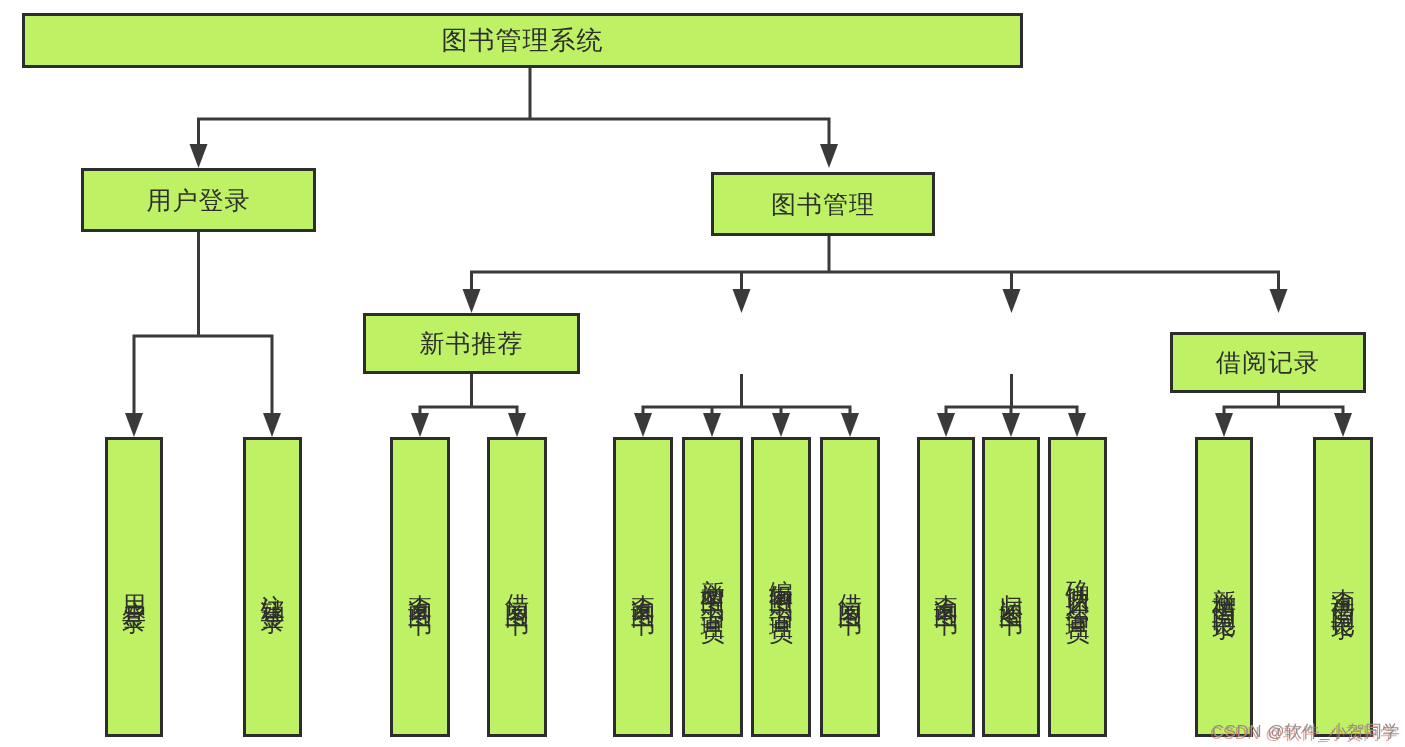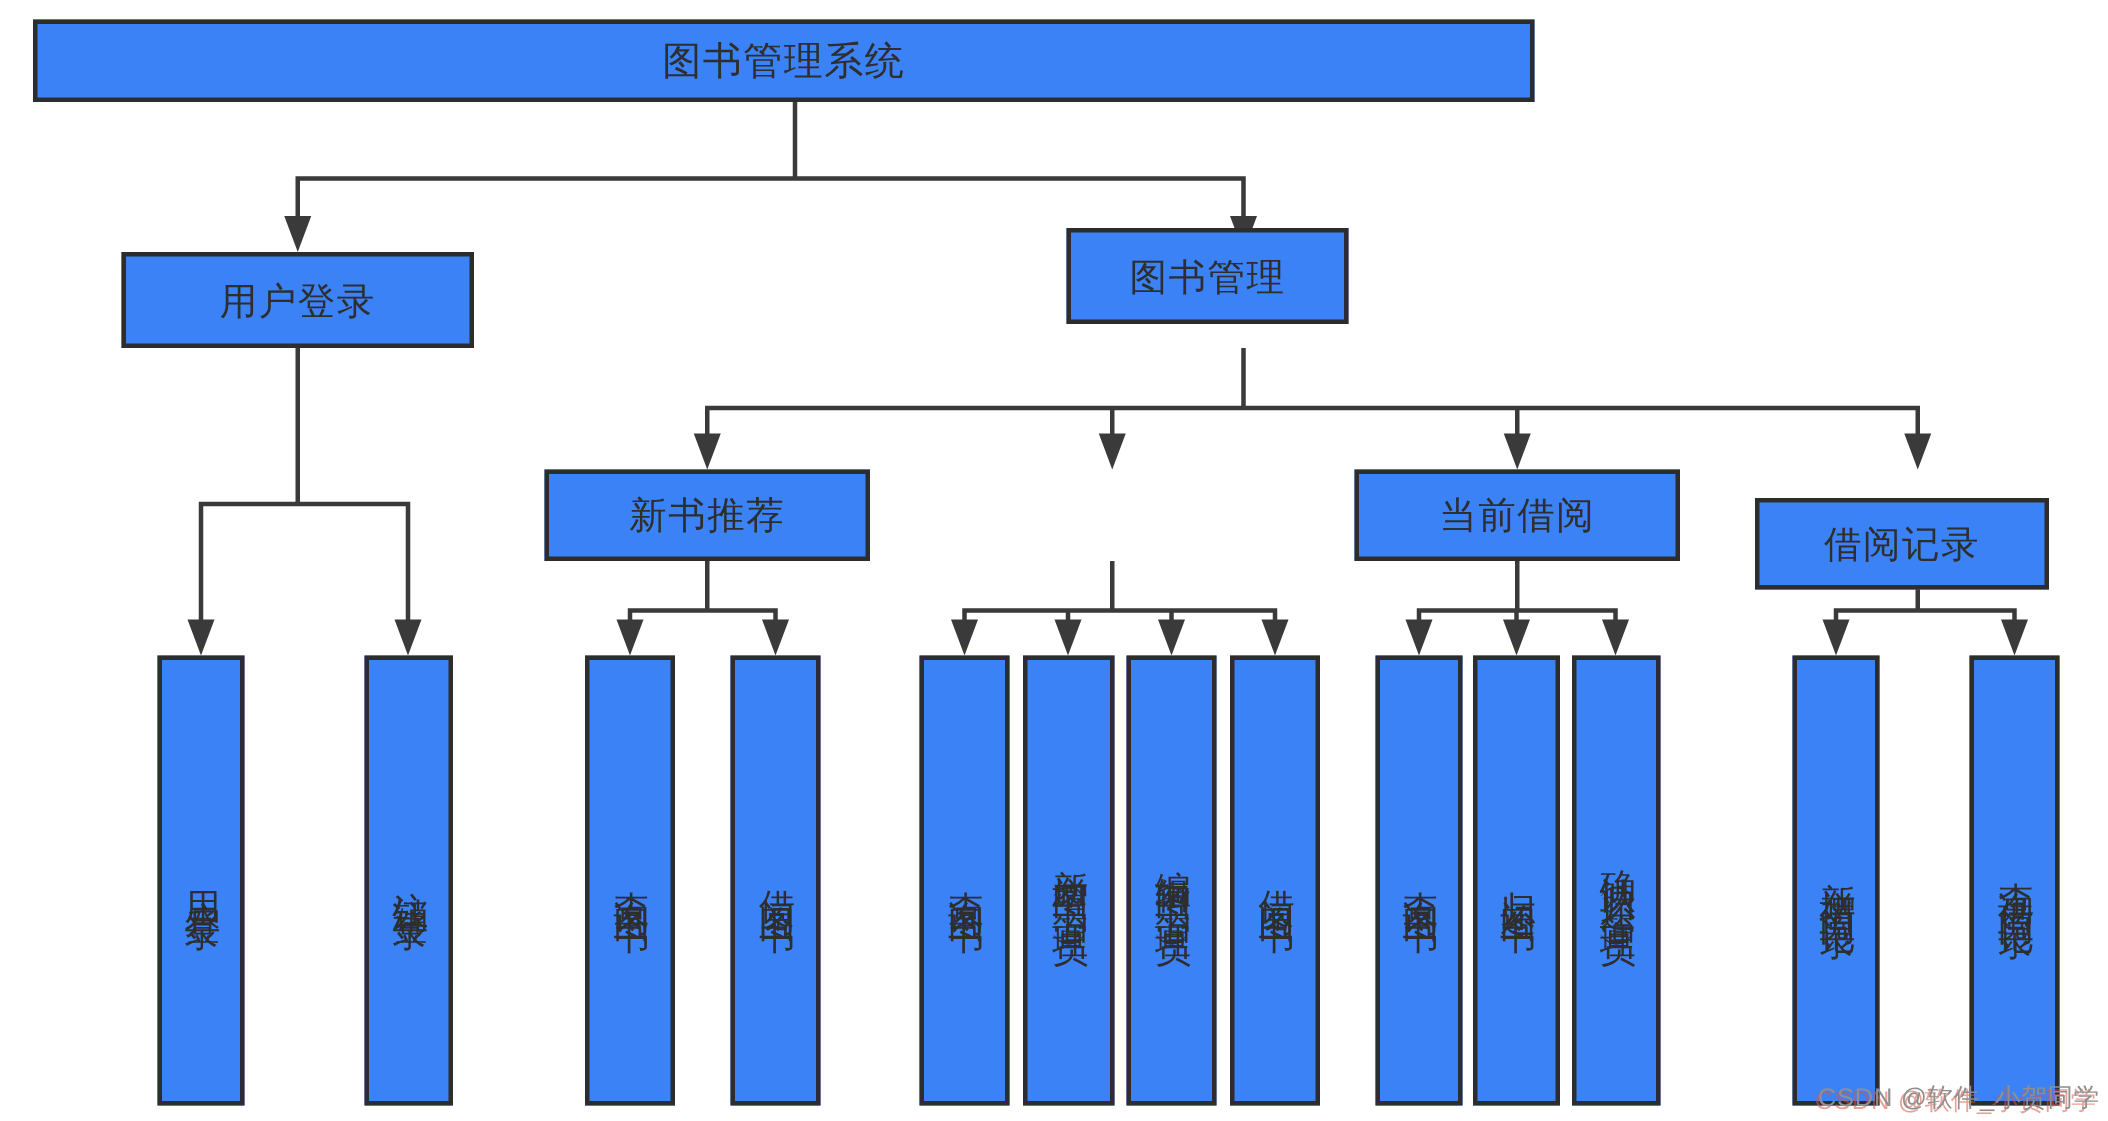--- a/index.html
+++ b/index.html
@@ -2,21 +2,21 @@
 <html><head>
 <meta charset="utf-8">
 <style>
   html,body { margin:0; padding:0; background:#ffffff; }
   .canvas {
     position:relative; width:1405px; height:747px; background:#ffffff;
     font-family:"Liberation Sans", sans-serif; overflow:hidden;
   }
   svg.edges { position:absolute; left:0; top:0; width:1405px; height:747px; }
   .box {
-    position:absolute; background:#3b82f6; border:3px solid #2d2d2d;
+    position:absolute; background:#bef264; border:3px solid #2d2d2d;
     box-sizing:border-box; display:flex; align-items:center; justify-content:center;
     color:#2e2e2e;
   }
   .hbox { font-size:25px; letter-spacing:1px; white-space:nowrap; }
   .rootbox { font-size:26px; }
   .vbox span.vtext {
     writing-mode:vertical-rl; text-orientation:mixed;
     font-size:24px; line-height:1; letter-spacing:6px; white-space:nowrap;
   }
   .watermark {
@@ -66,29 +66,26 @@
     </g>
   </svg>
 
   <div class="box hbox rootbox" style="left:22px;top:13px;width:1001px;height:55px;">
     <span>图书管理系统</span>
   </div>
 
   <div class="box hbox" style="left:81px;top:168px;width:235px;height:64px;">
     <span>用户登录</span>
   </div>
-  <div class="box hbox" style="left:711px;top:152px;width:188px;height:64px;">
+  <div class="box hbox" style="left:711px;top:172px;width:224px;height:64px;">
     <span>图书管理</span>
   </div>
 
   <div class="box hbox" style="left:363px;top:313px;width:217px;height:61px;">
     <span>新书推荐</span>
-  </div>
-  <div class="box hbox" style="left:903px;top:313px;width:217px;height:61px;">
-    <span>当前借阅</span>
   </div>
   <div class="box hbox" style="left:1170px;top:332px;width:196px;height:61px;">
     <span>借阅记录</span>
   </div>
 
   <div class="box vbox" style="left:105px;top:437px;width:58px;height:300px;">
     <span class="vtext">用户登录</span>
   </div>
   <div class="box vbox" style="left:243px;top:437px;width:59px;height:300px;">
     <span class="vtext">注销登录</span>

